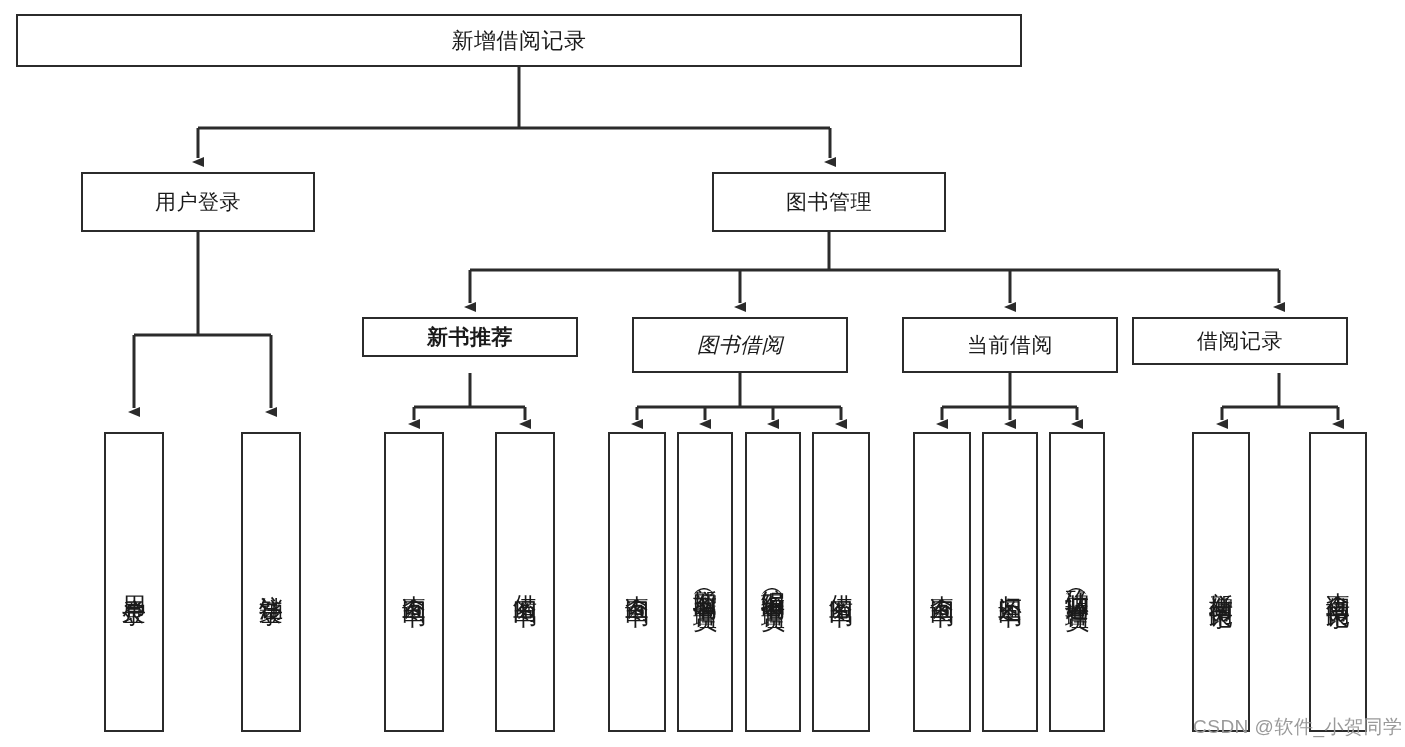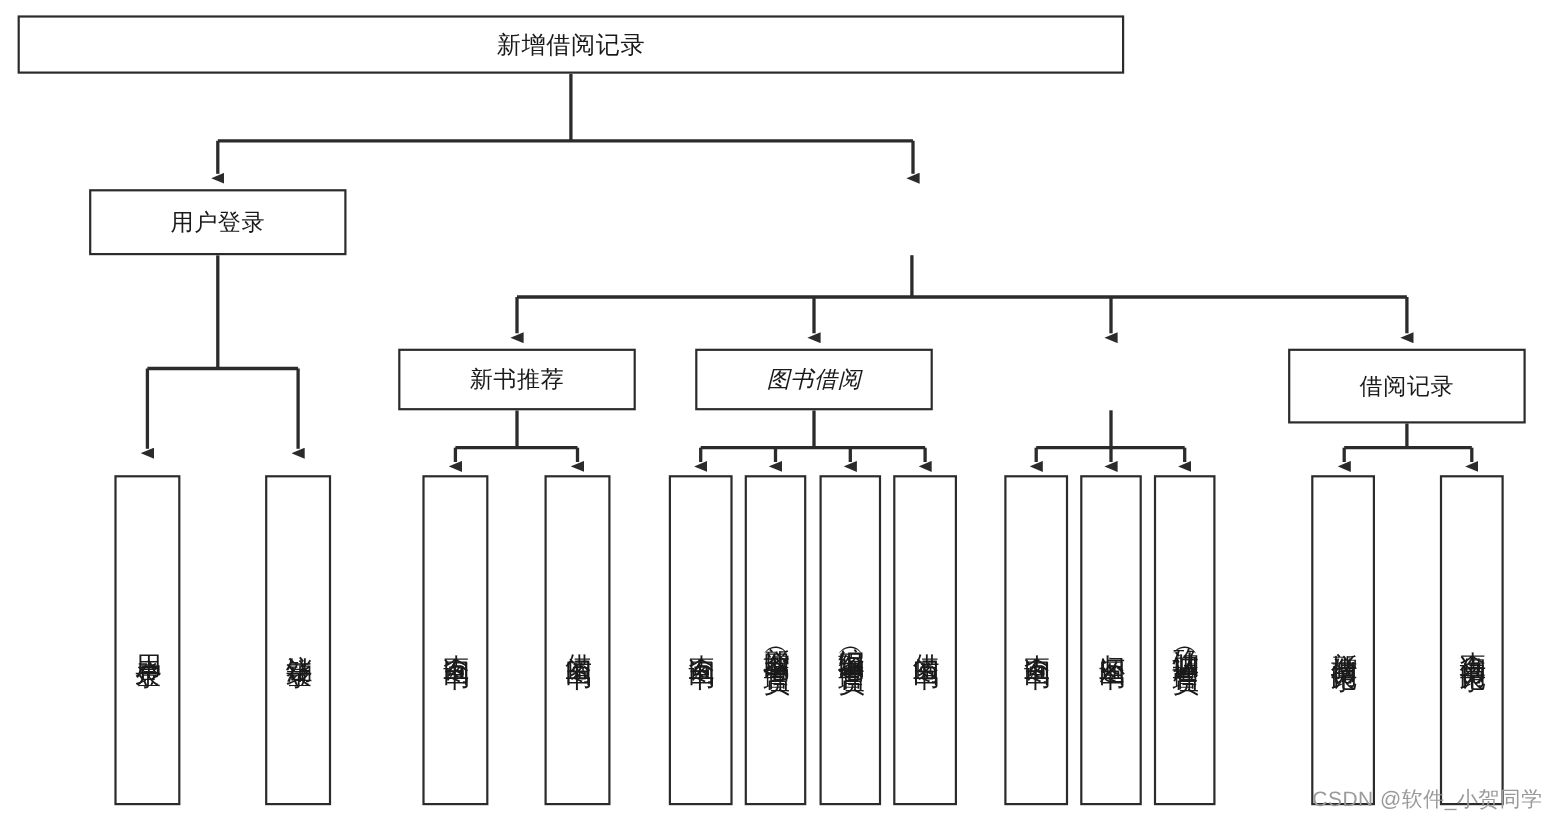--- a/index.html
+++ b/index.html
@@ -119,28 +119,34 @@
     </g>
   </svg>
 
   <div class="node horiz root" style="left:16px; top:14px; width:1006px; height:53px;">
     <span class="label">新增借阅记录</span>
   </div>
 
   <div class="node horiz" style="left:81px; top:172px; width:234px; height:60px;">
     <span class="label">用户登录</span>
   </div>
+  <div class="node horiz" style="left:712px; top:172px; width:234px; height:60px;">
+    <span class="label">图书管理</span>
+  </div>
 
-  <div class="node horiz" style="left:362px; top:317px; width:216px; height:56px;">
+  <div class="node horiz" style="left:362px; top:317px; width:216px; height:40px;font-weight:bold;">
     <span class="label">新书推荐</span>
   </div>
   <div class="node horiz" style="left:632px; top:317px; width:216px; height:56px;font-style:italic;">
     <span class="label">图书借阅</span>
   </div>
-  <div class="node horiz" style="left:1171px; top:317px; width:216px; height:68px;">
+  <div class="node horiz" style="left:902px; top:317px; width:216px; height:56px;">
+    <span class="label">当前借阅</span>
+  </div>
+  <div class="node horiz" style="left:1132px; top:317px; width:216px; height:48px;">
     <span class="label">借阅记录</span>
   </div>
 
   <div class="node vert" style="left:104px; top:432px; width:60px; height:300px;">
     <span class="label">用户登录</span>
   </div>
   <div class="node vert" style="left:241px; top:432px; width:60px; height:300px;">
     <span class="label">注销登录</span>
   </div>
 

